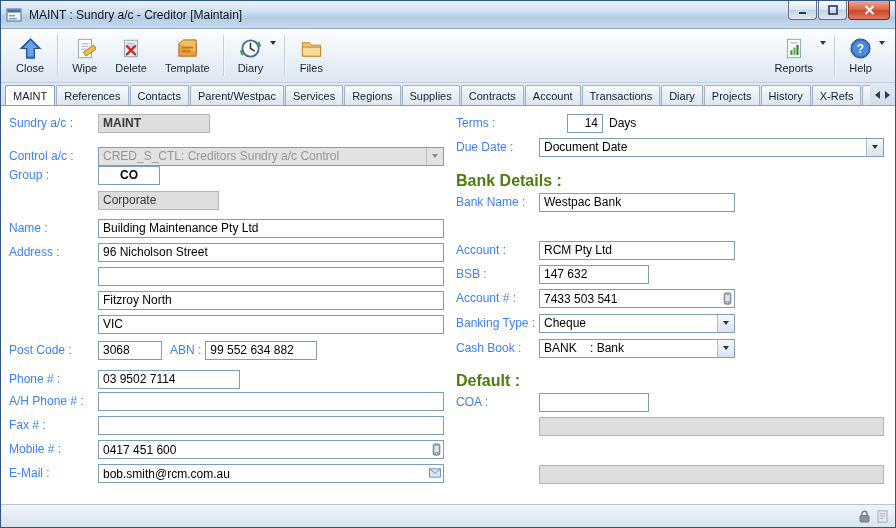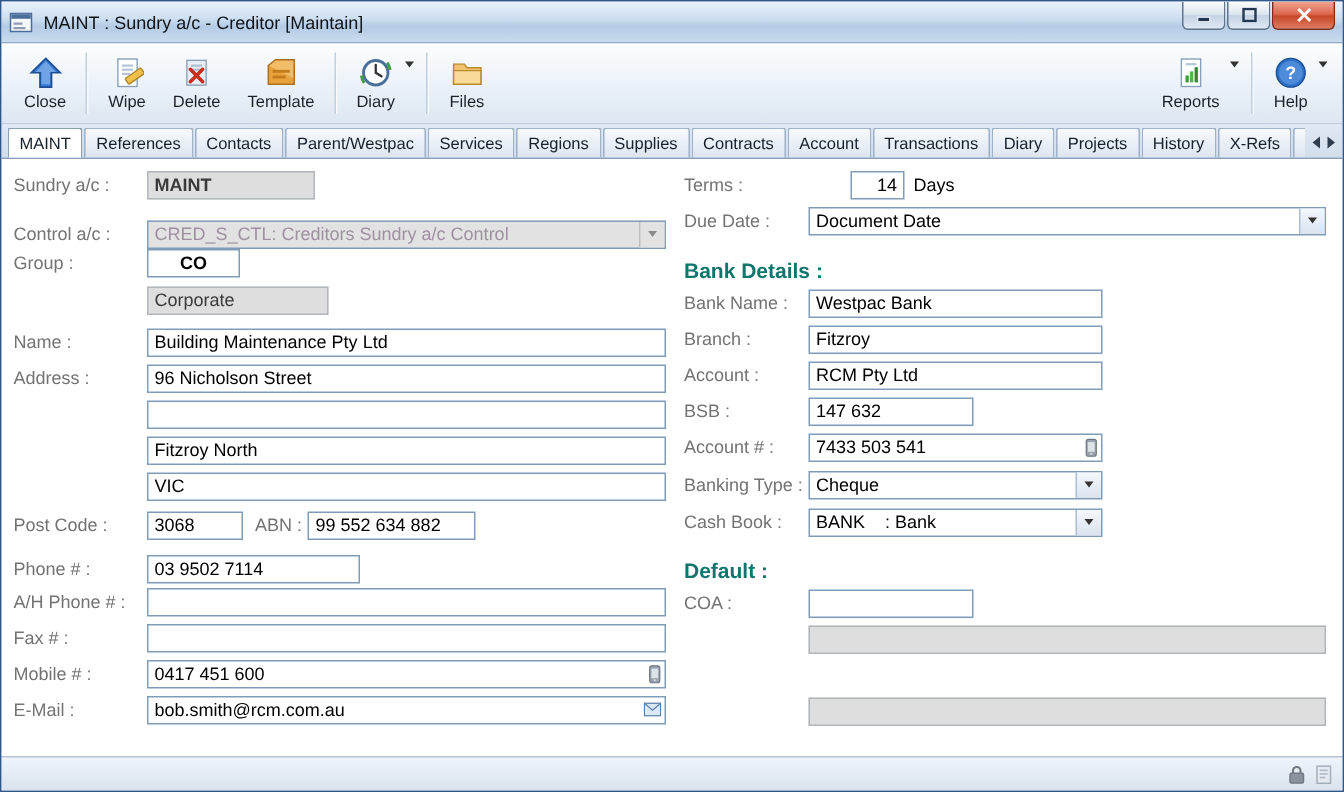--- a/index.html
+++ b/index.html
@@ -47,32 +47,32 @@
     white-space:nowrap; cursor:pointer; color:#15202c; flex:none; }
   .tab.active { background:#fff; border-color:#8aa0b8; padding-bottom:4px; margin-bottom:-1px; }
   .tab-scroll { display:flex; gap:5px; padding:0 5px 6px; flex:none; align-items:center; }
   .tarr { width:0; height:0; border-top:4.5px solid transparent; border-bottom:4.5px solid transparent; cursor:pointer; }
   .tarr.left  { border-right:5.5px solid #2e3c4c; }
   .tarr.right { border-left:5.5px solid #2e3c4c; }
 
   
   .form { position:absolute; top:105px; left:0; right:0; bottom:23px; background:#ffffff; }
   .frow { position:absolute; display:flex; align-items:center; height:20px; }
-  .flabel { font-size:12px; color:#737373; flex:none; }
+  .flabel { font-size:12px; color:#3b82f6; flex:none; }
   .lw { width:89px; }
   .rw { width:83px; }
   .field { height:19px; border:1px solid #7f9db9; background:#fff;
     font-family:"Liberation Sans", sans-serif; font-size:12px; padding:0 4px; color:#000; flex:none; }
   input.field { outline:none; }
   div.field, span.field { display:flex; align-items:center; overflow:hidden; white-space:nowrap; }
   .ro { background:#dedede; border-color:#b2b6ba; color:#3a3a3a; }
   .bold { font-weight:bold; }
   .center { text-align:center; }
   .alignr { text-align:right;margin-left:28px; }
-  .fheading { position:absolute; font-weight:bold; font-size:14px; color:#0f766e; }
+  .fheading { position:absolute; font-weight:bold; font-size:16px; color:#4d7c0f; }
   .fieldwrap { position:relative; flex:none; height:19px; }
   .fieldwrap input { width:100%; padding-right:17px; }
   .infield { position:absolute; right:3px; top:3px; cursor:pointer; line-height:0; }
   .combo { display:flex; align-items:stretch; border:1px solid #7f9db9; background:#fff; height:19px; cursor:pointer; flex:none; }
   .combo-text { flex:1; font-size:12px; padding:0 4px; display:flex; align-items:center; white-space:pre; overflow:hidden; }
   .combo-btn { width:17px; flex:none; border-left:1px solid #a9bed4;
     background:linear-gradient(#f5f8fc,#d9e3ef); display:flex; align-items:center; justify-content:center; }
   .combo.disabled { background:#e2e2e2; cursor:default; }
   .combo.disabled .combo-text { color:#9e90a0; }
   .combo.disabled .combo-btn { background:#e2e2e2; border-left-color:#bfbfbf; }
@@ -349,24 +349,20 @@
       </div>
     </div>
 
     <div class="fheading" style="top:66px; left:455px;">Bank Details :</div>
 
     <div class="frow" style="top:86px; left:455px;">
       <span class="flabel rw">Bank Name :</span>
       <input type="text" class="field" style="width: 196px;" value="Westpac Bank">
     </div>
 
-    <div class="frow" style="top:110px; left:455px;">
-      <span class="flabel rw">Branch :</span>
-      <input type="text" class="field" style="width: 196px;" value="Fitzroy">
-    </div>
 
     <div class="frow" style="top:134px; left:455px;">
       <span class="flabel rw">Account :</span>
       <input type="text" class="field" style="width: 196px;" value="RCM Pty Ltd">
     </div>
 
     <div class="frow" style="top:158px; left:455px;">
       <span class="flabel rw">BSB :</span>
       <input type="text" class="field" style="width: 110px;" value="147 632">
     </div>

